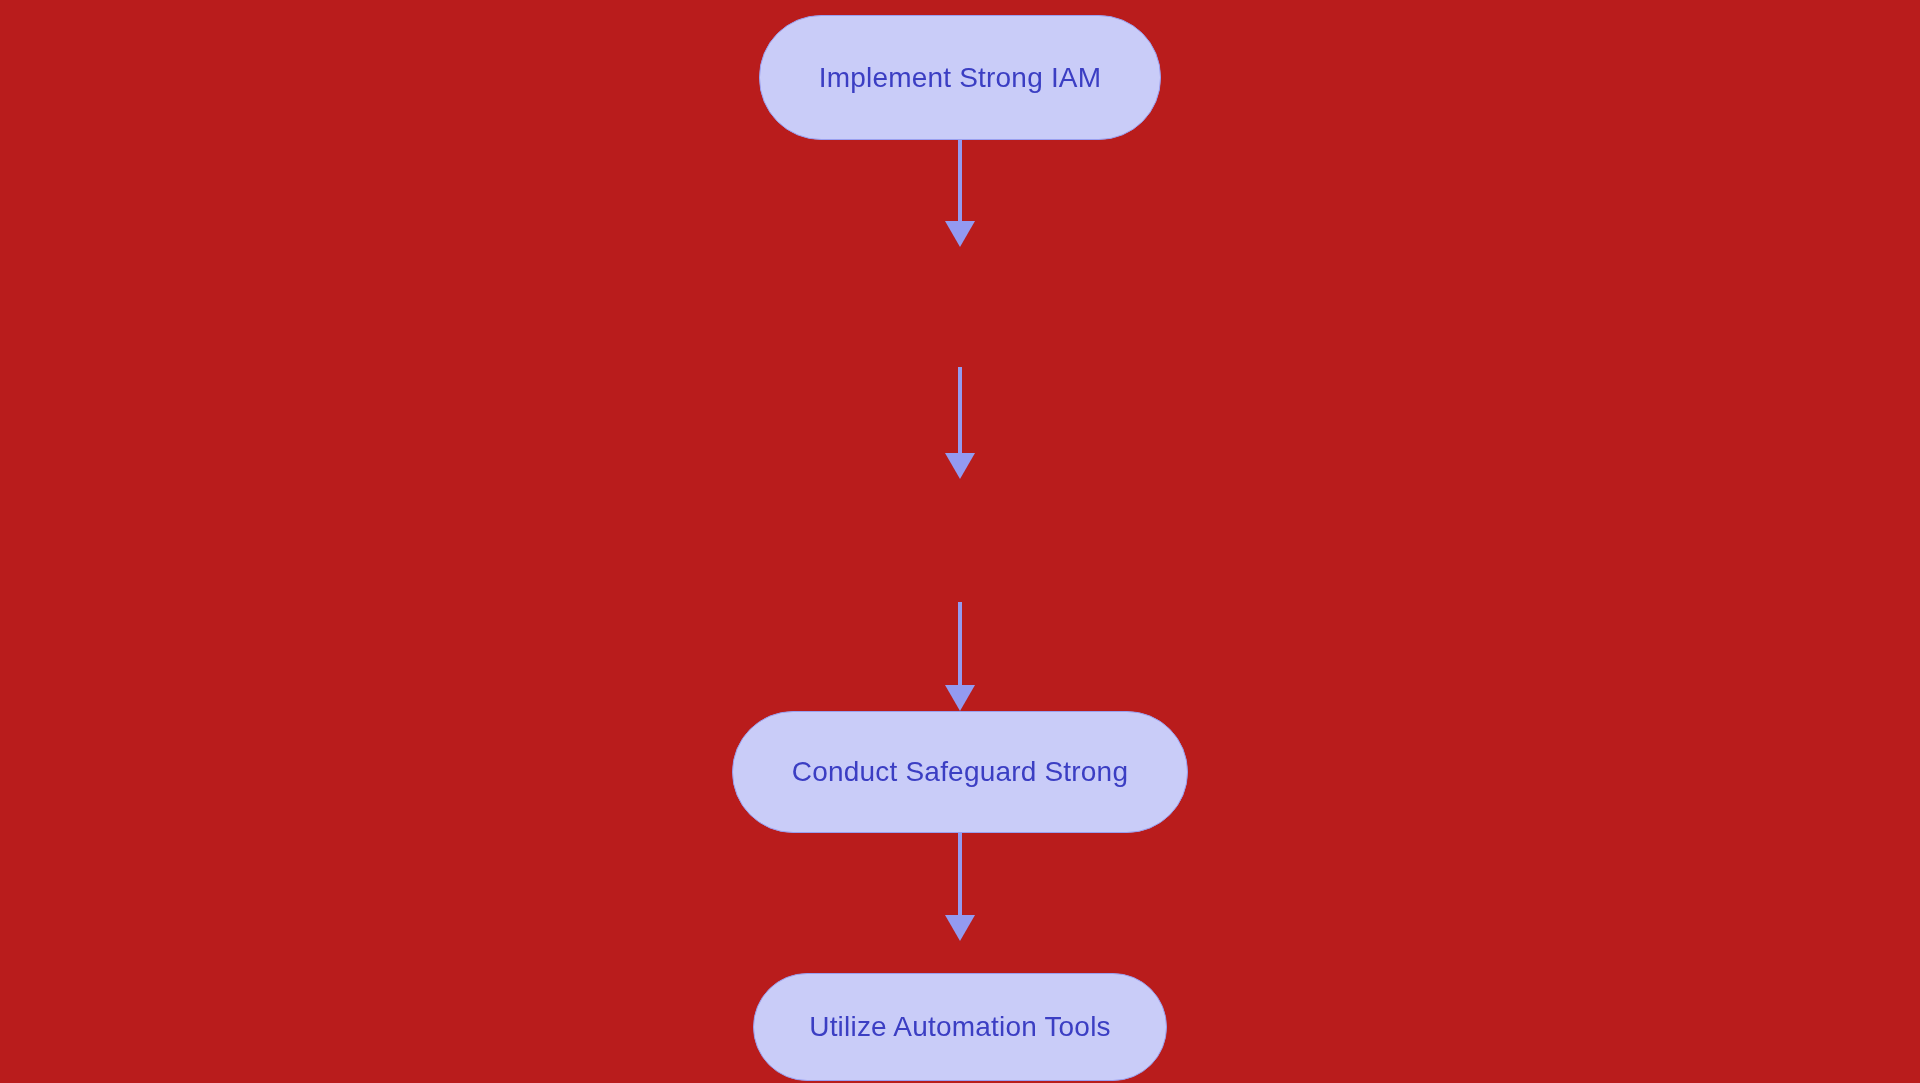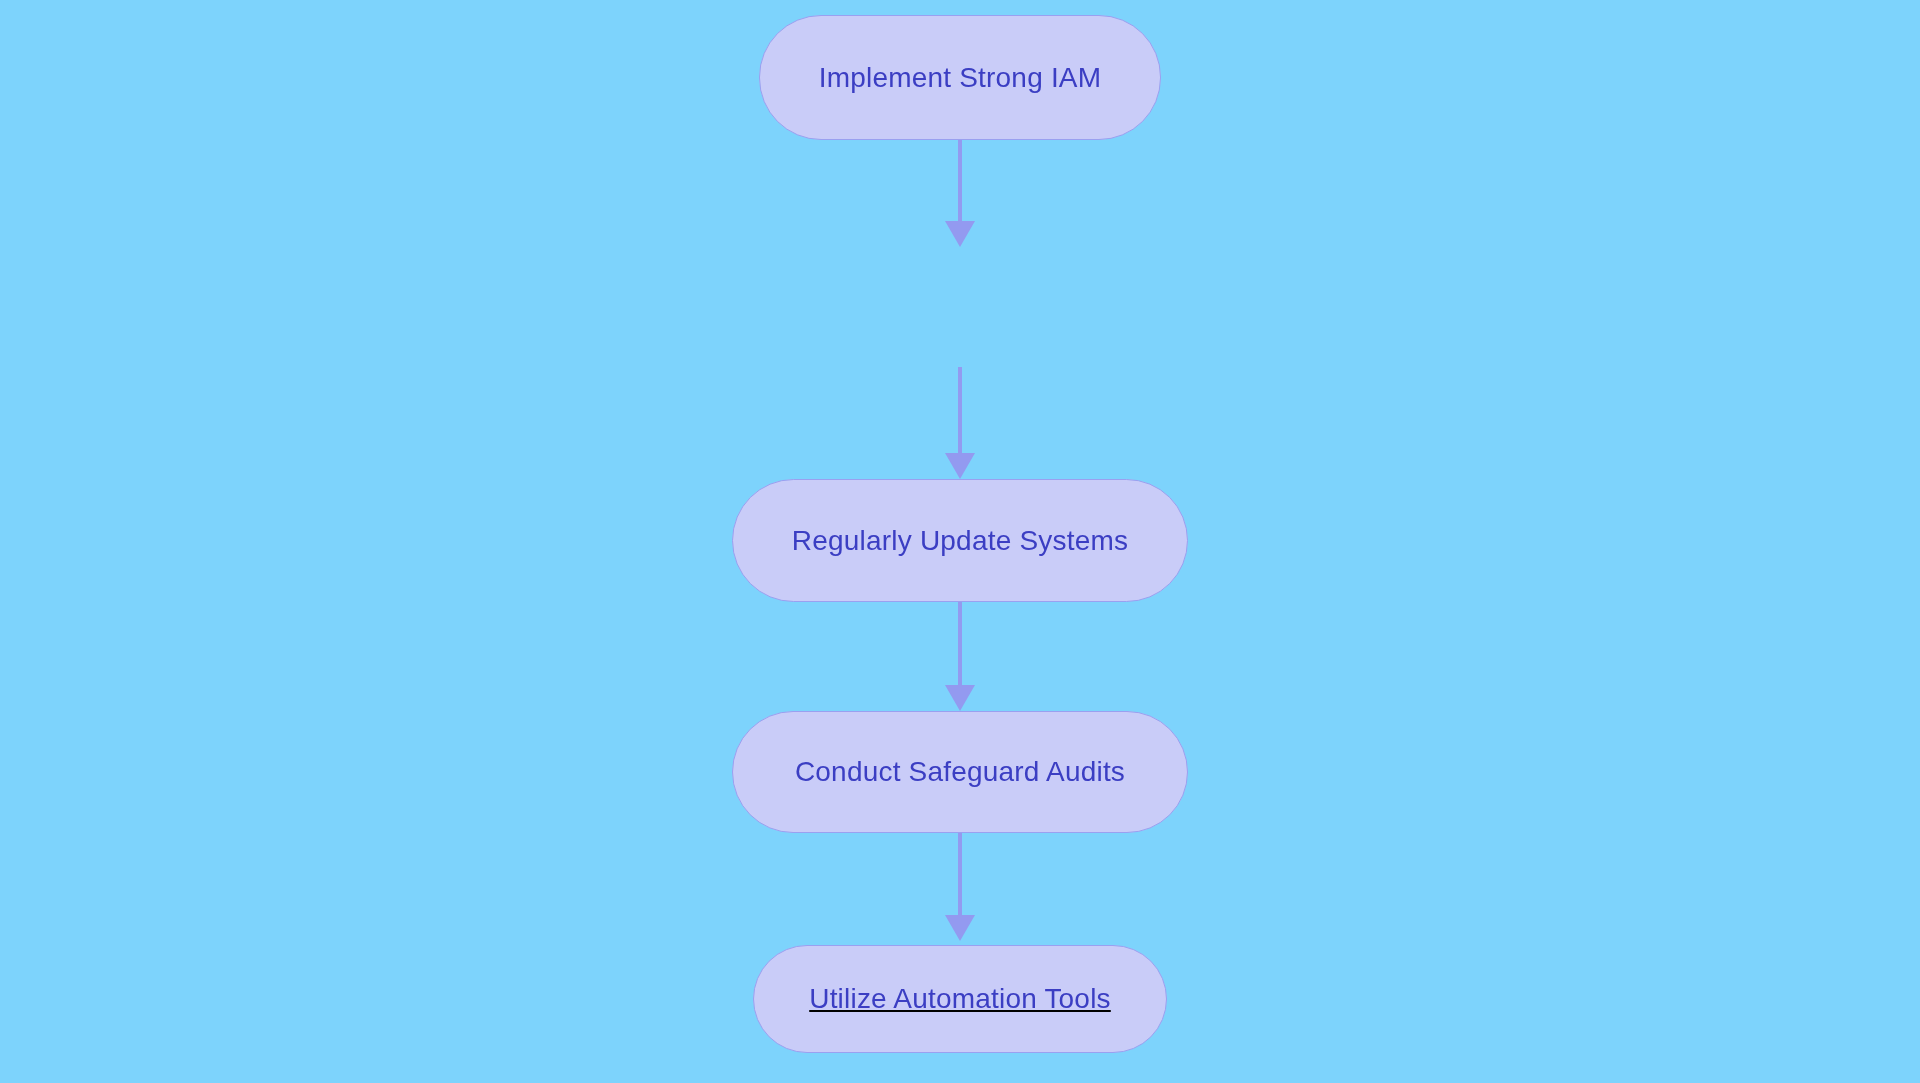--- a/index.html
+++ b/index.html
@@ -8,21 +8,21 @@
     background: #ffffff;
     width: 1920px;
     height: 1083px;
     font-family: "Liberation Sans", sans-serif;
   }
   .canvas {
     position: absolute;
     left: 0; top: 0;
     width: 1920px;
     height: 1083px;
-    background: #7dd3fc;
+    background: #b91c1c;
     overflow: hidden;
   }
   .node {
     position: absolute;
     box-sizing: border-box;
     background: #c9ccf8;
     border: 1.5px solid #9aa0f0;
     border-radius: 62px;
     display: flex;
     align-items: center;
@@ -33,21 +33,21 @@
     font-size: 28px;
     font-weight: 500;
     letter-spacing: 0.2px;
     white-space: nowrap;
     text-align: center;
   }
   .n1 { left: 759px; top: 15px;  width: 402px; height: 125px; }
   .n2 { left: 827px; top: 247px; width: 266px; height: 120px; }
   .n3 { left: 732px; top: 479px; width: 456px; height: 123px; }
   .n4 { left: 732px; top: 711px; width: 456px; height: 122px; }
-  .n5 { left: 753px; top: 945px; width: 414px; height: 108px; text-decoration: underline; }
+  .n5 { left: 753px; top: 973px; width: 414px; height: 108px; }
   .arrow {
     position: absolute;
     left: 945px;
     width: 30px;
     display: block;
   }
   .a1 { top: 140px; height: 107px; }
   .a2 { top: 367px; height: 112px; }
   .a3 { top: 602px; height: 109px; }
   .a4 { top: 833px; height: 108px; }
@@ -65,31 +65,28 @@
     <line x1="15" y1="0" x2="15" y2="83" stroke="#939af0" stroke-width="4"></line>
     <polygon points="0,81 30,81 15,107" fill="#939af0"></polygon>
   </svg>
 
 
   <svg class="arrow a2" width="30" height="112" viewBox="0 0 30 112" xmlns="http://www.w3.org/2000/svg">
     <line x1="15" y1="0" x2="15" y2="88" stroke="#939af0" stroke-width="4"></line>
     <polygon points="0,86 30,86 15,112" fill="#939af0"></polygon>
   </svg>
 
-  <div class="node n3">
-    <span class="node-label">Regularly Update Systems</span>
-  </div>
 
   <svg class="arrow a3" width="30" height="109" viewBox="0 0 30 109" xmlns="http://www.w3.org/2000/svg">
     <line x1="15" y1="0" x2="15" y2="85" stroke="#939af0" stroke-width="4"></line>
     <polygon points="0,83 30,83 15,109" fill="#939af0"></polygon>
   </svg>
 
   <div class="node n4">
-    <span class="node-label">Conduct Safeguard Audits</span>
+    <span class="node-label">Conduct Safeguard Strong</span>
   </div>
 
   <svg class="arrow a4" width="30" height="108" viewBox="0 0 30 108" xmlns="http://www.w3.org/2000/svg">
     <line x1="15" y1="0" x2="15" y2="84" stroke="#939af0" stroke-width="4"></line>
     <polygon points="0,82 30,82 15,108" fill="#939af0"></polygon>
   </svg>
 
   <div class="node n5">
     <span class="node-label">Utilize Automation Tools</span>
   </div>

